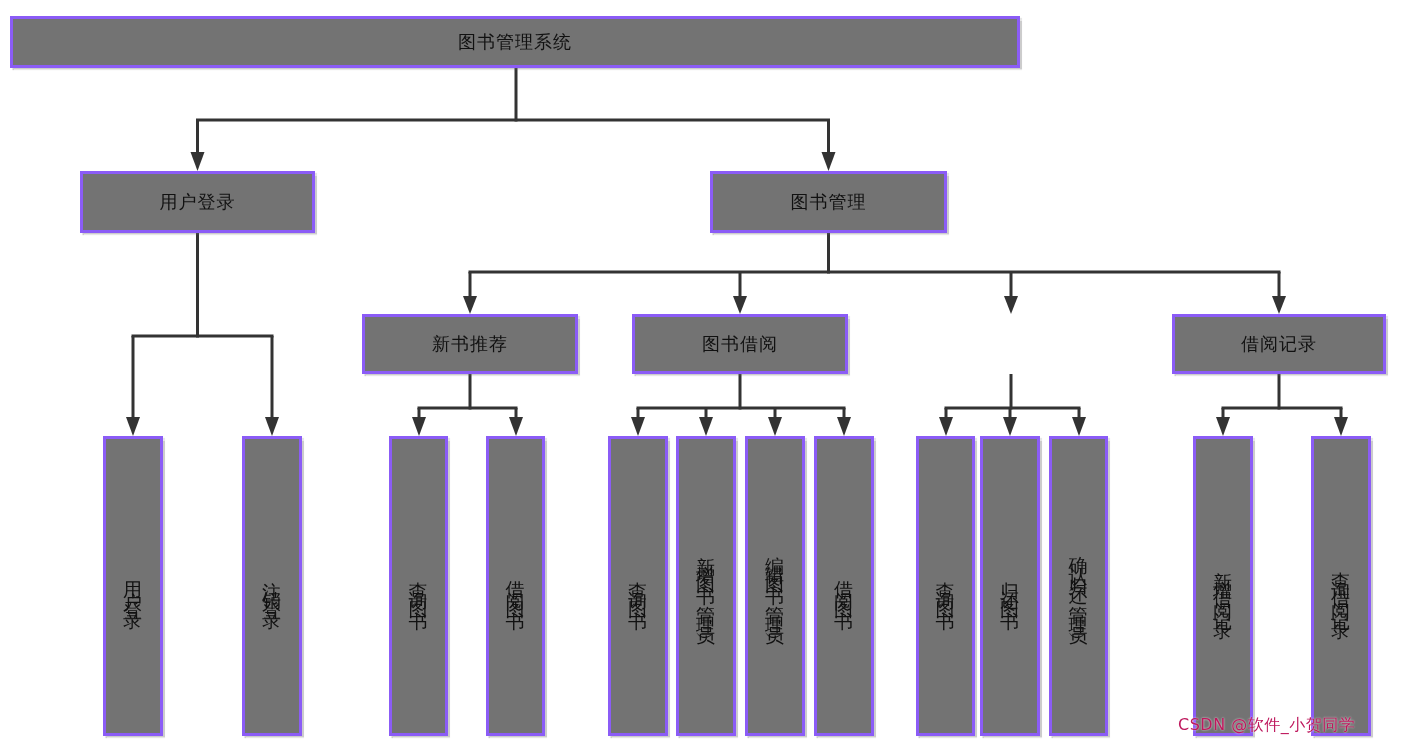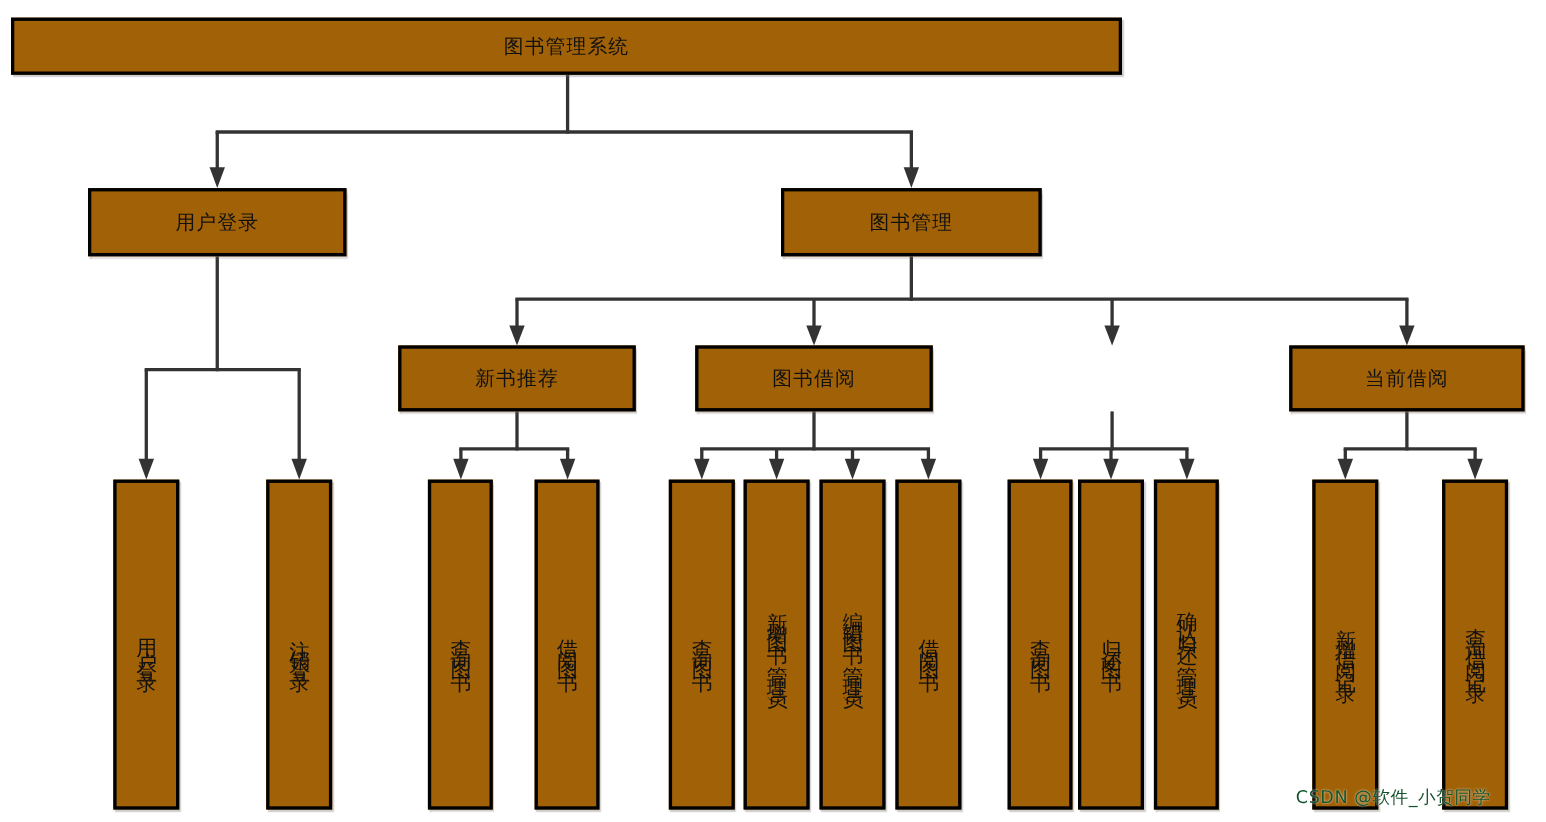--- a/index.html
+++ b/index.html
@@ -1,22 +1,22 @@
 <!DOCTYPE html>
 <html><head>
 <meta charset="utf-8">
 <style>
   html,body{margin:0;padding:0;background:#ffffff;}
   body{font-family:"DejaVu Sans","Liberation Sans",sans-serif;}
   .canvas{position:relative;width:1405px;height:747px;background:#ffffff;overflow:hidden;}
   .wires{position:absolute;left:0;top:0;}
   .node{
     position:absolute;
-    background:#a16207;
-    border:3px solid #000000;
+    background:#737373;
+    border:3px solid #8b5cf6;
     box-sizing:border-box;
     display:flex;
     align-items:center;
     justify-content:center;
     box-shadow:1.5px 2px 1px rgba(110,110,110,0.35);
   }
   .node.h .lbl{
     font-size:18px;
     color:#111111;
     letter-spacing:1px;
@@ -29,21 +29,21 @@
     color:#111111;
     letter-spacing:10px;
     line-height:1.1;
     white-space:nowrap;
   }
   .watermark{
     position:absolute;
     left:1178px;
     top:715px;
     font-size:16px;
-    color:#14532d;
+    color:#be185d;
     letter-spacing:0.5px;
     white-space:nowrap;
     z-index:6;
     text-shadow:0 0 2px rgba(255,255,255,0.9);
   }
 </style>
 </head>
 <body>
 
 <div class="canvas">
@@ -125,21 +125,21 @@
     <span class="lbl">图书管理</span>
   </div>
 
   <div class="node h" style="left:632px;top:314px;width:216px;height:60px">
     <span class="lbl">图书借阅</span>
   </div>
   <div class="node h" style="left:362px;top:314px;width:216px;height:60px">
     <span class="lbl">新书推荐</span>
   </div>
   <div class="node h" style="left:1172px;top:314px;width:214px;height:60px">
-    <span class="lbl">当前借阅</span>
+    <span class="lbl">借阅记录</span>
   </div>
 
   <div class="node v" style="left:103px;top:436px;width:60px;height:300px">
     <span class="lbl">用户登录</span>
   </div>
   <div class="node v" style="left:242px;top:436px;width:60px;height:300px">
     <span class="lbl">注销登录</span>
   </div>
 
   <div class="node v" style="left:389px;top:436px;width:59px;height:300px">

